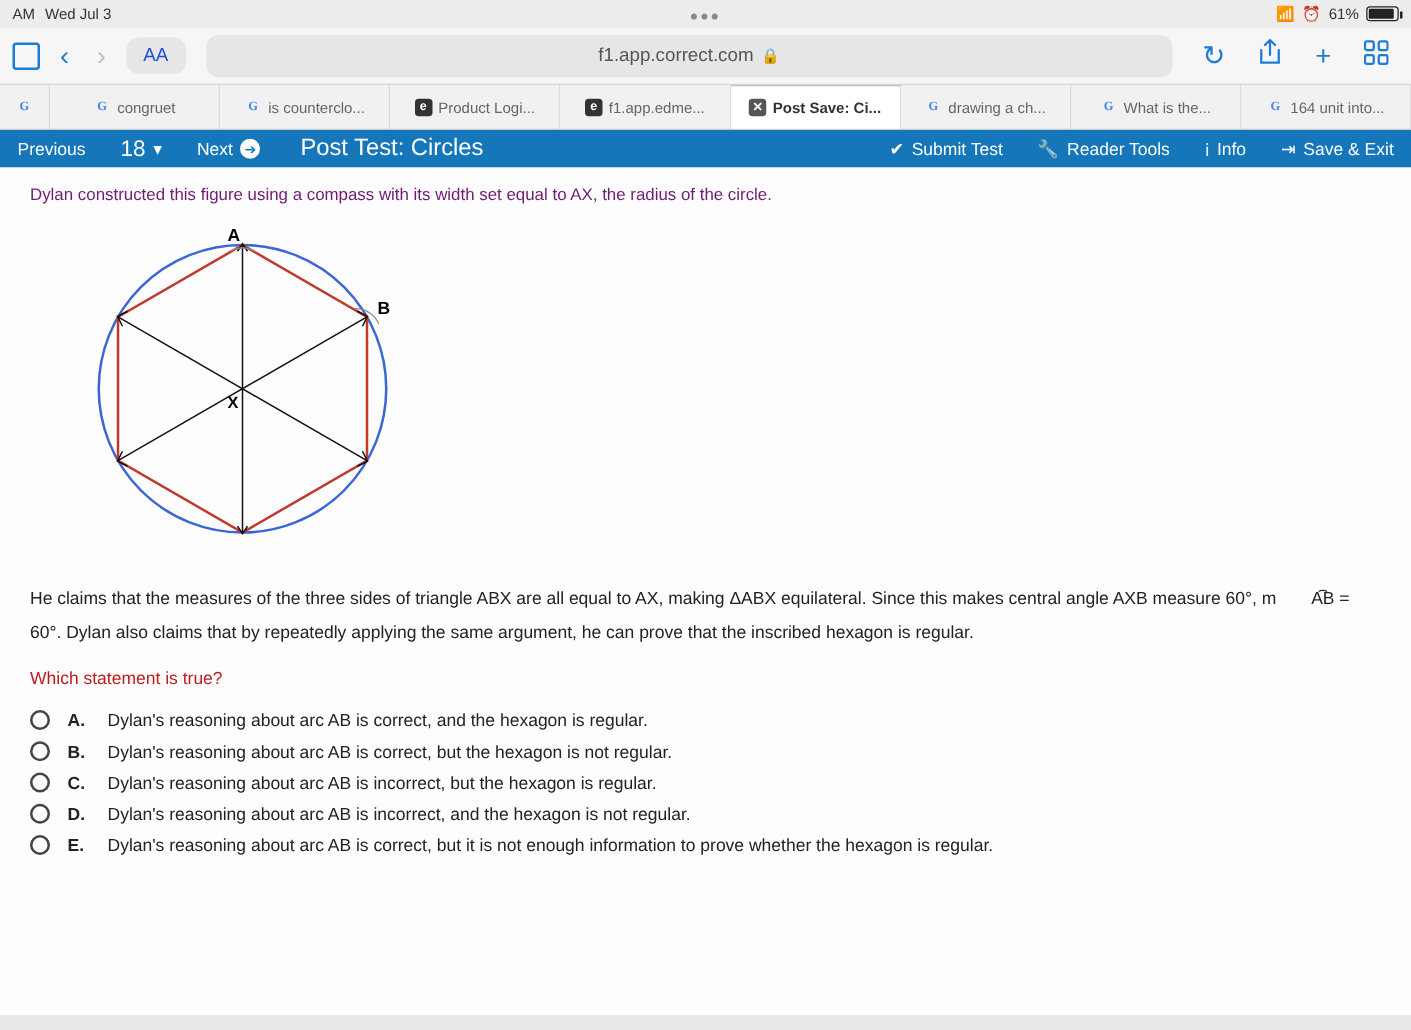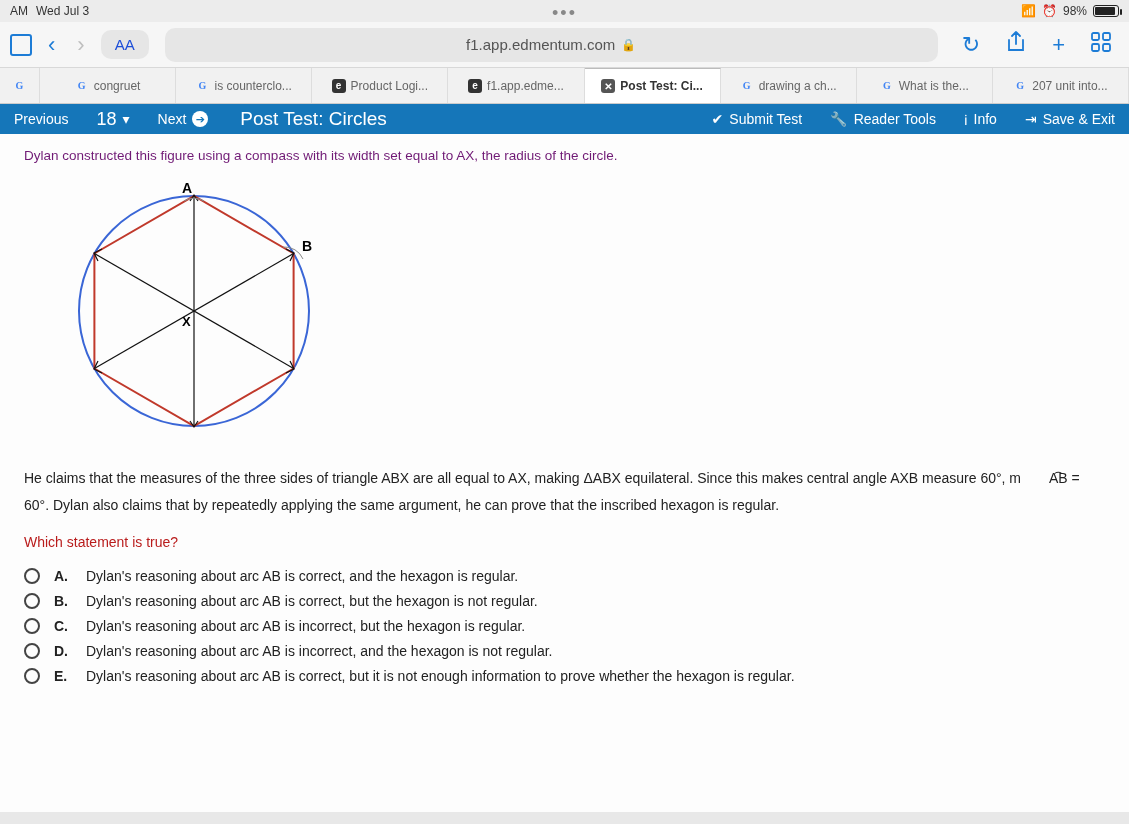--- a/index.html
+++ b/index.html
@@ -54,34 +54,34 @@
 
 <div class="status-bar" style="position:relative;">
   <div class="status-left">
     <span>AM</span>
     <span>Wed Jul 3</span>
   </div>
   <span class="dots">•••</span>
   <div class="status-right">
     <span>📶</span>
     <span>⏰</span>
-    <span>98%</span>
+    <span>61%</span>
     <span class="battery">
         <span class="fill"></span>
       </span>
   </div>
 </div>
 
 <div class="safari-bar">
   <span class="sq"></span>
   <span class="chev">‹</span>
   <span class="chev disabled">›</span>
   <span class="aa">AA</span>
   <div class="url-bar">
-    <span>f1.app.edmentum.com</span>
+    <span>f1.app.correct.com</span>
     <span class="lock">🔒</span>
   </div>
   <span class="tb-icon">↻</span>
   <span class="tb-icon">
     <svg width="20" height="22" viewBox="0 0 20 22">
         <path d="M10 1 L10 13 M10 1 L6 5 M10 1 L14 5 M3 9 v10 h14 v-10" stroke="#1d7cd6" stroke-width="1.8" fill="none" stroke-linecap="round"></path>
       </svg>
   </span>
   <span class="tb-icon">+</span>
   <span class="tb-icon">
@@ -109,33 +109,33 @@
   <div class="tab">
       <span class="fav e">e</span>
       <span>Product Logi...</span>
     </div>
   <div class="tab">
       <span class="fav e">e</span>
       <span>f1.app.edme...</span>
     </div>
   <div class="tab active">
       <span class="fav x">✕</span>
-      <span style="font-weight:600;">Post Test: Ci...</span>
+      <span style="font-weight:600;">Post Save: Ci...</span>
     </div>
   <div class="tab">
       <span class="fav g">G</span>
       <span>drawing a ch...</span>
     </div>
   <div class="tab">
       <span class="fav g">G</span>
       <span>What is the...</span>
     </div>
   <div class="tab">
       <span class="fav g">G</span>
-      <span>207 unit into...</span>
+      <span>164 unit into...</span>
     </div>
 </div>
 
 <div class="app-bar">
   <div class="seg">
       <span>Previous</span>
     </div>
   <div class="seg">
       <span class="qnum">18</span>
       <span>▾</span>

